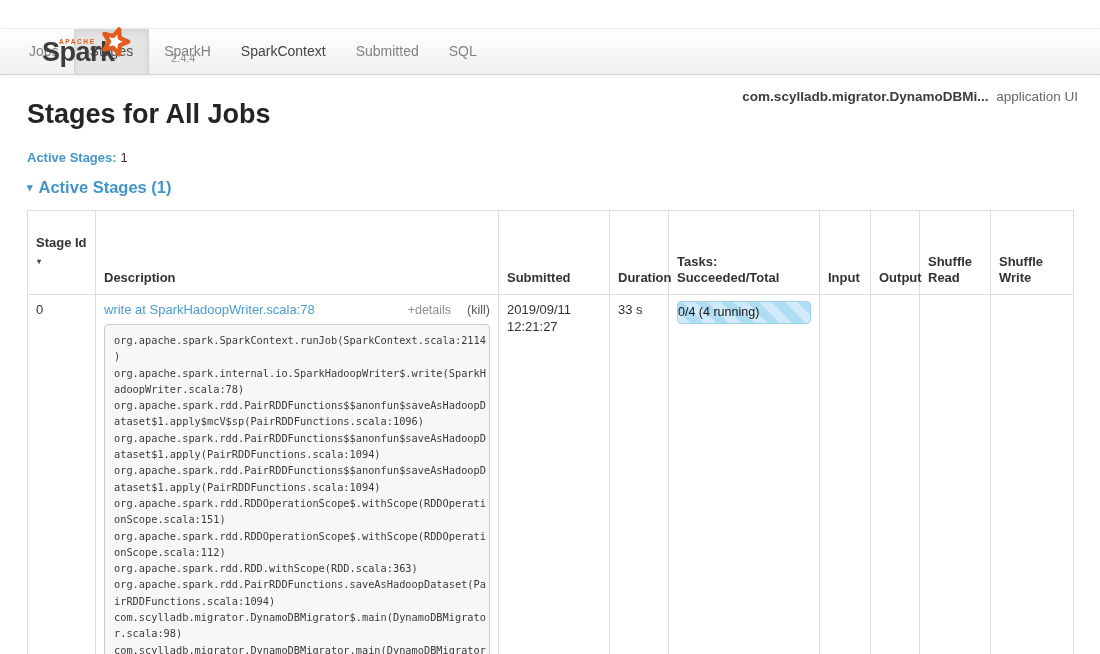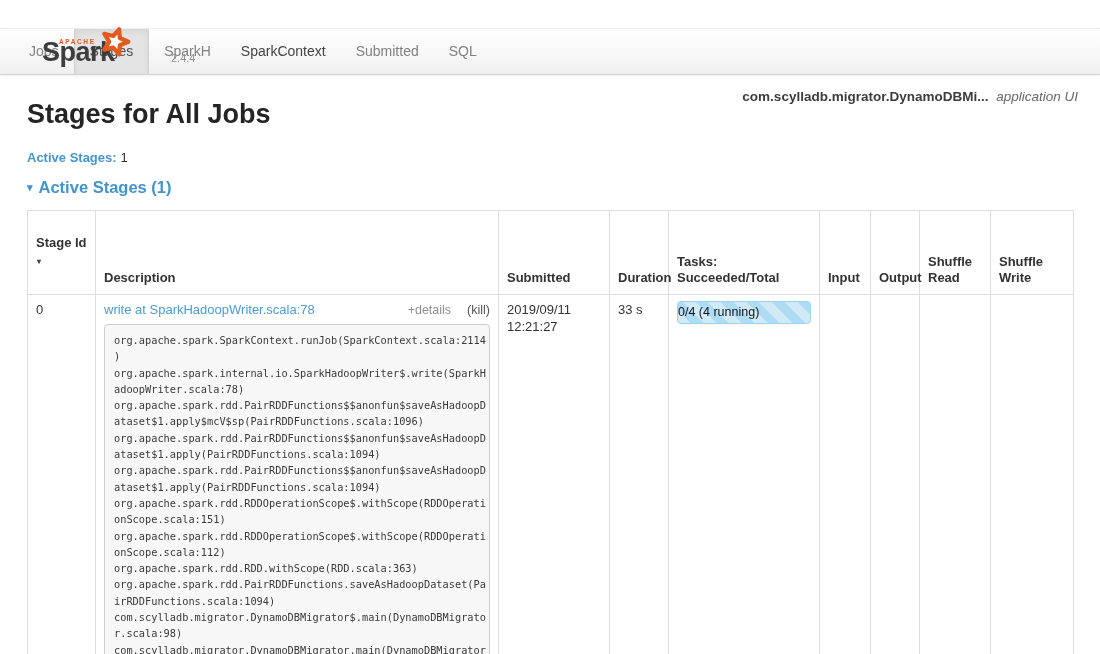--- a/index.html
+++ b/index.html
@@ -33,21 +33,21 @@
     padding:0 15px;line-height:45px;font-size:14px;color:#818181;cursor:pointer;
   }
   .tab.dark{color:#444444;}
   .tab.active{
     background:#e4e4e4;color:#4e4e4e;
     border-left:1px solid #d2d2d2;border-right:1px solid #d2d2d2;
     box-shadow:inset 0 3px 6px rgba(0,0,0,0.07);
   }
   .appname{margin-left:auto;margin-right:22px;line-height:45px;font-size:13.5px;white-space:nowrap;}
   .app-bold{font-weight:bold;color:#3c3c3c;}
-  .app-suffix{color:#666;margin-left:4px;font-style:italic;}
+  .app-suffix{color:#666;margin-left:4px;}
   
   .content{margin:0 24px 0 27px;padding-top:99px;}
   .page-title{margin:0;font-size:27px;font-weight:bold;color:#242424;}
   .summary{margin-top:20px;font-size:13px;}
   .summary-label{color:#4495cc;font-weight:bold;cursor:pointer;text-decoration:none;}
   .summary-value{color:#333;margin-left:4px;}
   .section-header{
     margin-top:13px;font-size:16.5px;font-weight:bold;color:#4294cb;
     display:flex;align-items:center;cursor:pointer;
   }

